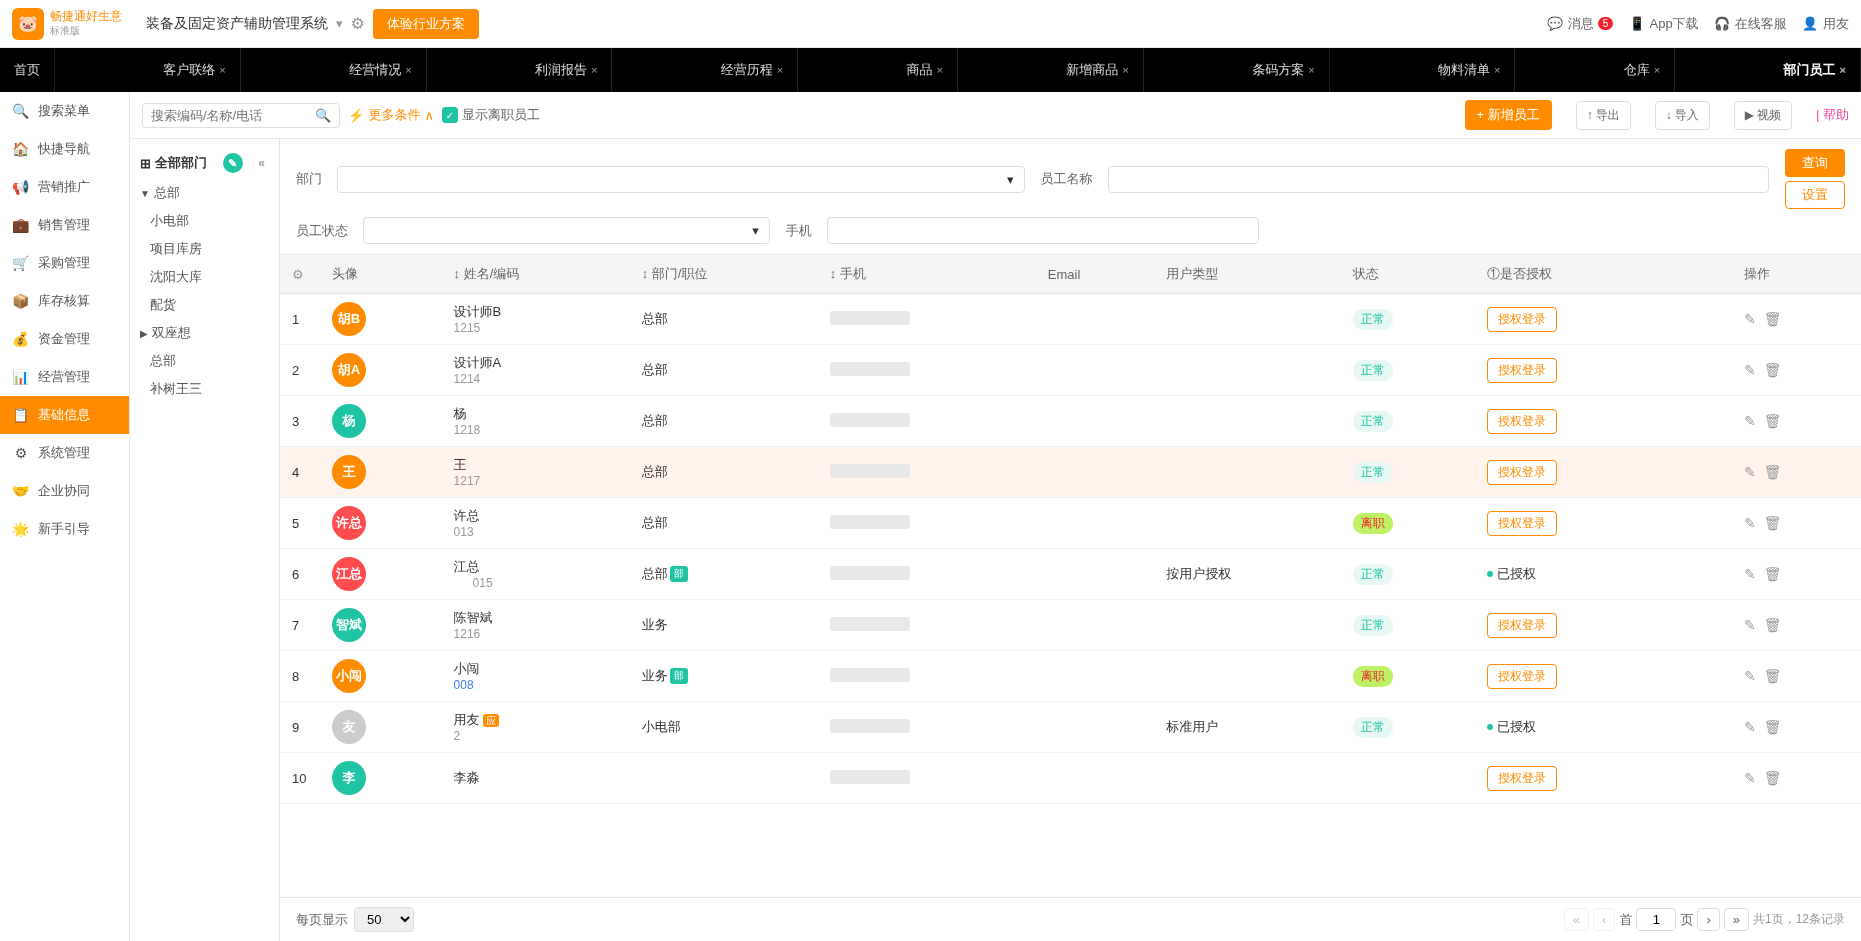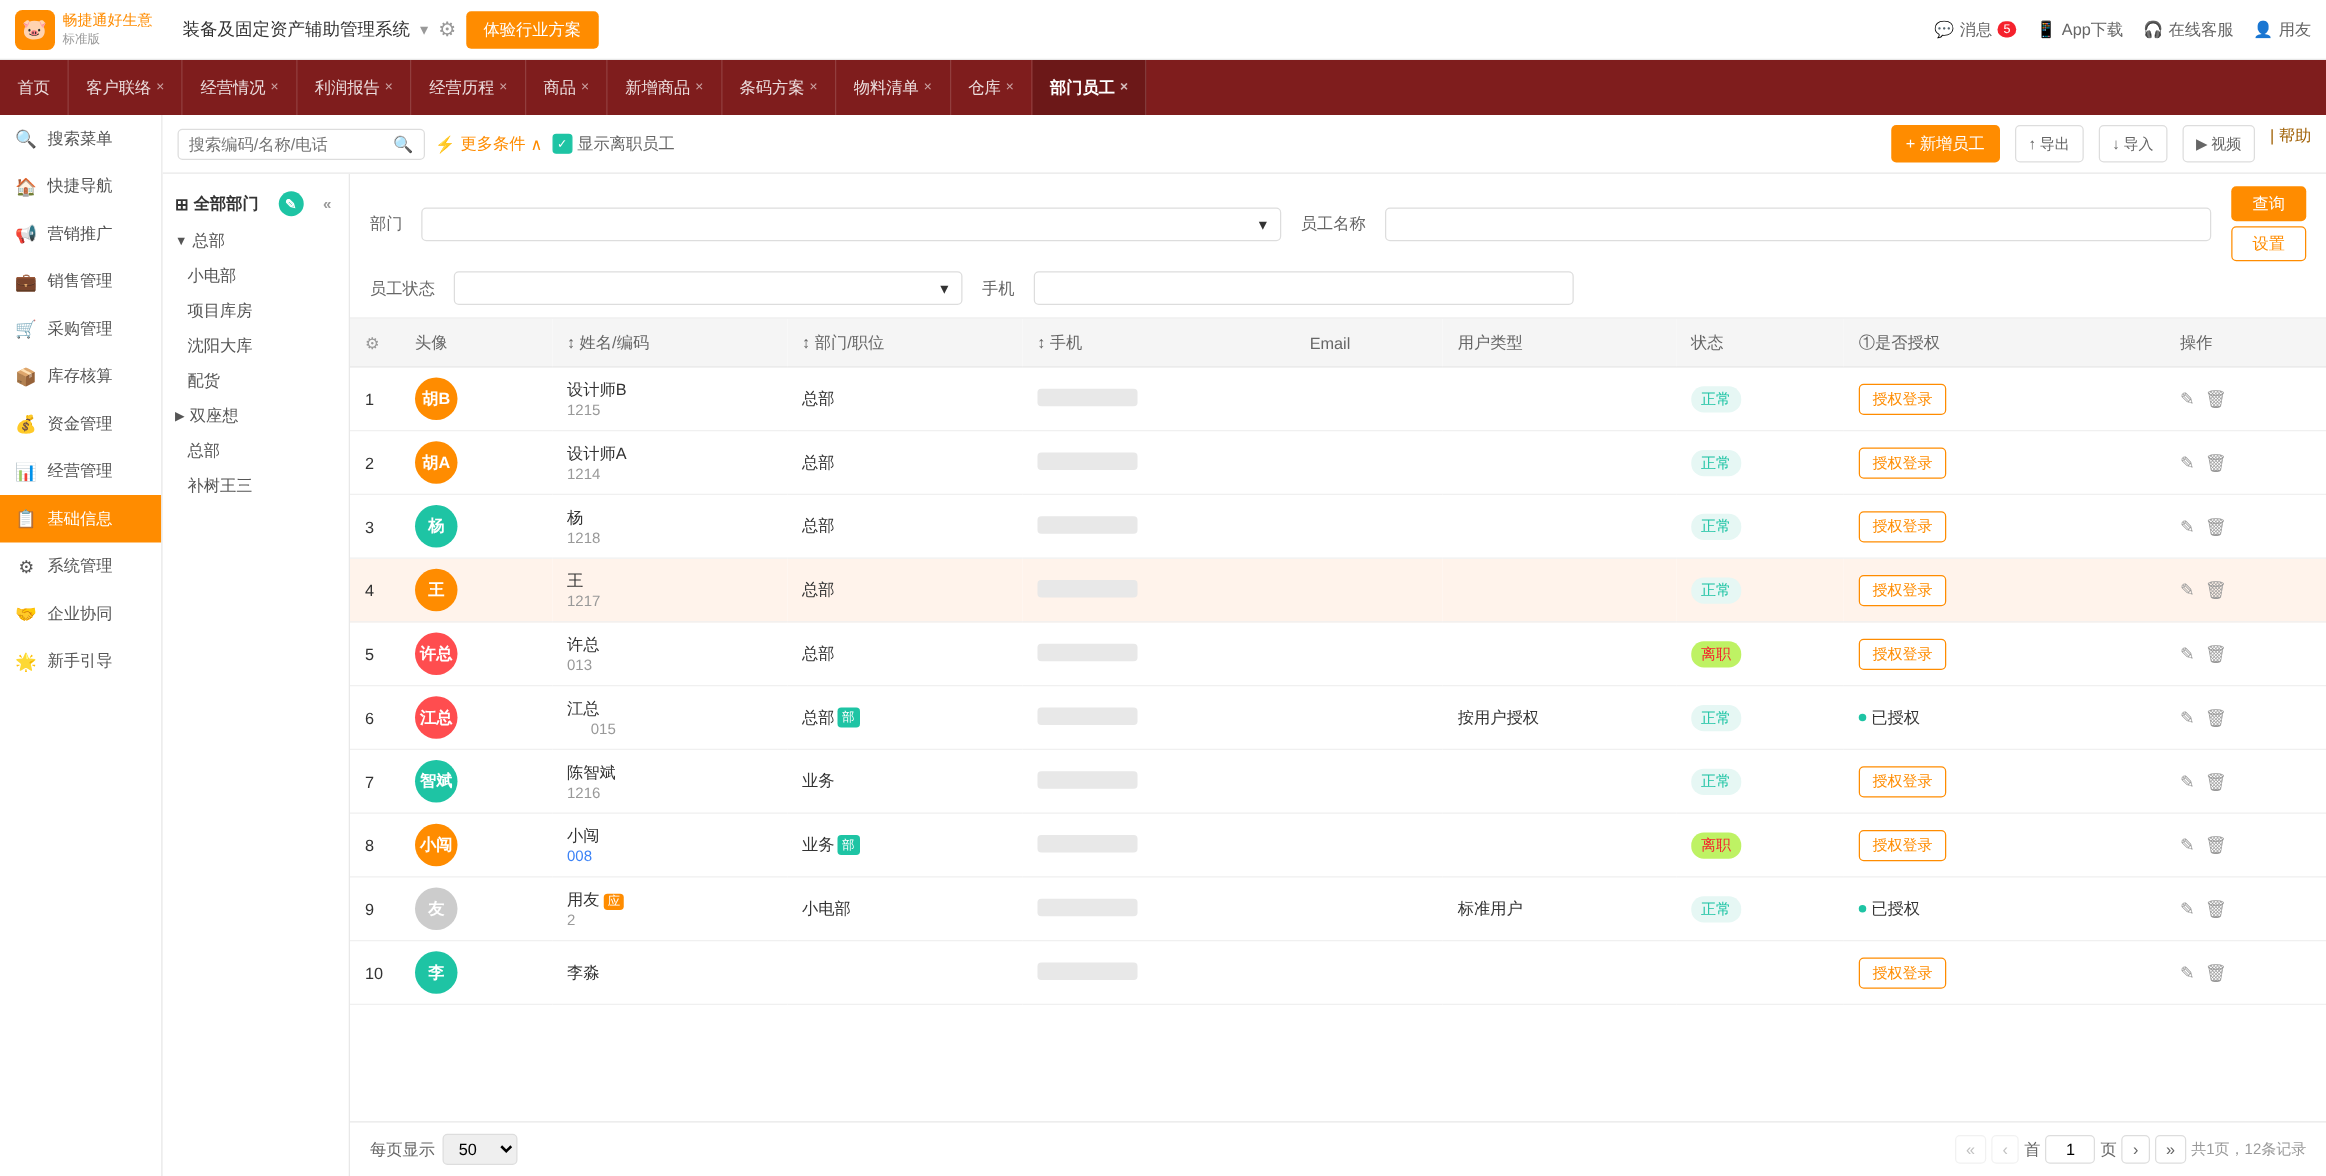--- a/index.html
+++ b/index.html
@@ -12,41 +12,41 @@
     .logo-icon { width: 32px; height: 32px; background: #ff8c00; border-radius: 6px; display: flex; align-items: center; justify-content: center; color: white; font-size: 16px; }
     .logo-text { font-size: 12px; color: #ff8c00; line-height: 1.2; }
     .logo-badge { font-size: 10px; color: #999; }
     .system-title { color: #333; font-size: 14px; margin-left: 16px; }
     .top-bar-right { display: flex; align-items: center; gap: 16px; color: #666; font-size: 13px; }
     .trial-btn { background: #ff8c00; color: white; border: none; border-radius: 4px; padding: 6px 14px; cursor: pointer; font-size: 13px; }
     .top-right-item { display: flex; align-items: center; gap: 4px; cursor: pointer; color: #666; }
     .badge { background: #f5222d; color: white; border-radius: 10px; padding: 1px 5px; font-size: 10px; }
 
     
-    .nav-tabs { height: 44px; background: #7f1d1d; display: flex; align-items: stretch; flex-shrink: 0; overflow-x: auto; }
+    .nav-tabs { height: 44px; background: #000000; display: flex; align-items: stretch; flex-shrink: 0; overflow-x: auto; justify-content: space-between; }
     .nav-tab { display: flex; align-items: center; padding: 0 14px; color: rgba(255,255,255,0.85); cursor: pointer; white-space: nowrap; font-size: 13px; border-right: 1px solid rgba(255,255,255,0.15); gap: 4px; }
     .nav-tab.active { background: rgba(0,0,0,0.15); color: white; font-weight: bold; }
     .nav-tab .close-x { opacity: 0.7; font-size: 11px; }
 
     
     .main-layout { display: flex; flex: 1; overflow: hidden; }
 
     
     .sidebar { width: 130px; background: #fff; border-right: 1px solid #e8e8e8; display: flex; flex-direction: column; flex-shrink: 0; overflow-y: auto; }
     .sidebar-item { display: flex; align-items: center; gap: 8px; padding: 10px 12px; cursor: pointer; color: #555; font-size: 13px; }
     .sidebar-item.active { background: #ff8c00; color: white; }
     .sidebar-item .s-icon { width: 18px; height: 18px; display: flex; align-items: center; justify-content: center; font-size: 14px; }
 
     
     .toolbar { background: #fff; padding: 8px 12px; display: flex; align-items: center; gap: 8px; border-bottom: 1px solid #e8e8e8; flex-shrink: 0; }
     .search-box { display: flex; align-items: center; border: 1px solid #ddd; border-radius: 4px; padding: 4px 8px; gap: 4px; background: white; }
     .search-box input { border: none; outline: none; font-size: 13px; width: 160px; color: #999; }
     .more-conditions { display: flex; align-items: center; gap: 4px; color: #ff8c00; cursor: pointer; font-size: 13px; }
     .show-resigned { display: flex; align-items: center; gap: 4px; cursor: pointer; color: #666; font-size: 13px; }
-    .toolbar-right { margin-left: auto; display: flex; gap: 12px; }
+    .toolbar-right { margin-left: auto; display: flex; align-items: center; gap: 24px; }
     .btn-add { background: #ff8c00; color: white; border: none; border-radius: 4px; padding: 6px 12px; cursor: pointer; font-size: 13px; }
     .btn-outline { background: white; color: #666; border: 1px solid #ddd; border-radius: 4px; padding: 5px 10px; cursor: pointer; font-size: 12px; display: flex; align-items: center; gap: 3px; }
 
     
     .dept-sidebar { width: 150px; background: #fff; border-right: 1px solid #e8e8e8; flex-shrink: 0; overflow-y: auto; padding: 8px 0; }
     .dept-header { display: flex; align-items: center; padding: 6px 10px; font-size: 13px; font-weight: bold; color: #333; }
     .dept-header .edit-icon { margin-left: auto; width: 20px; height: 20px; background: #1ec4a4; border-radius: 50%; color: white; display: flex; align-items: center; justify-content: center; font-size: 11px; cursor: pointer; }
     .dept-collapse { margin-left: auto; cursor: pointer; color: #999; font-size: 12px; margin-right: 4px; }
     .dept-item { padding: 5px 10px 5px 20px; cursor: pointer; color: #555; font-size: 13px; }
     .dept-parent { padding: 5px 10px; cursor: pointer; color: #555; font-size: 13px; display: flex; align-items: center; }
@@ -260,21 +260,21 @@
           <span>导出</span>
         </button>
         <button class="btn-outline">
           <span>↓</span>
           <span>导入</span>
         </button>
         <button class="btn-outline">
           <span>▶</span>
           <span>视频</span>
         </button>
-        <span style="color:#a16207;cursor:pointer;">| 帮助</span>
+        <span style="color:#ec4899;cursor:pointer;">| 帮助</span>
       </div>
     </div>
 
     <div class="main-content">
 
       <div class="dept-sidebar">
         <div class="dept-header">
           <span style="margin-right:4px;">⊞</span>
           <span>全部部门</span>
           <div class="edit-icon">✎</div>

